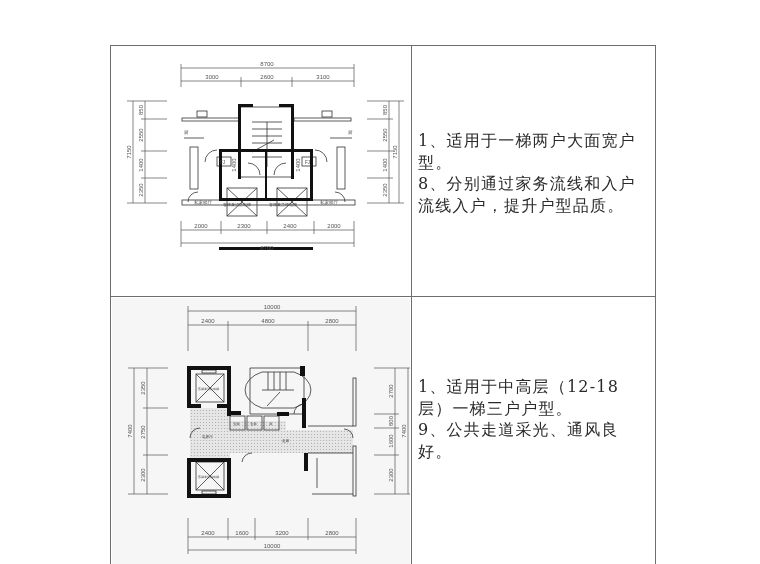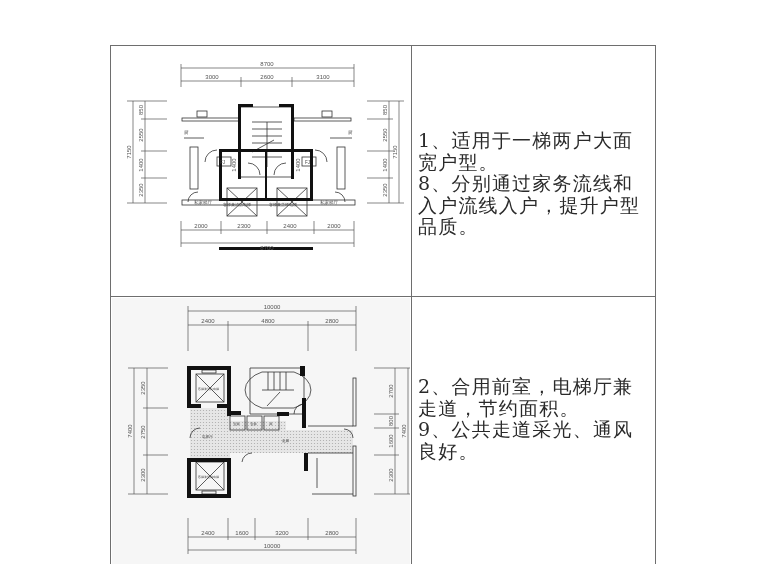--- a/index.html
+++ b/index.html
@@ -2,21 +2,21 @@
 <html><head>
 <meta charset="utf-8">
 <style>
   html, body { margin:0; padding:0; }
   body { width:760px; height:564px; background:#ffffff; position:relative; overflow:hidden;
          font-family:"DejaVu Serif", "Liberation Serif", serif; }
   .tbl { position:absolute; left:110px; top:45px; width:546px; height:530px;
          border:1px solid #6e6e6e; box-sizing:border-box; }
   .vline { position:absolute; left:300px; top:0; width:1px; height:100%; background:#6e6e6e; }
   .hline { position:absolute; left:0; top:250px; width:100%; height:1px; background:#6e6e6e; }
-  .cell-text { position:absolute; left:307px; color:#2a2a2a; font-size:19px; line-height:21.5px;
+  .cell-text { position:absolute; left:307px; color:#2a2a2a; font-size:16px; line-height:21.5px;
                letter-spacing:1.2px; width:232px; }
   .cell-text p { margin:0; }
   .t1 { top:84px; }
   .t2 { top:330px; }
   .img1 { position:absolute; left:1px; top:1px; width:298px; height:248px; }
   .img2 { position:absolute; left:1px; top:252px; width:298px; height:280px; background:#f6f6f6; }
   svg text { font-family:"Liberation Sans", sans-serif; }
 </style>
 </head>
 <body>
@@ -278,16 +278,16 @@
         <text x="121" y="127">管井</text>
         <text x="138" y="127">管井</text>
         <text x="157" y="127">井</text>
         <text x="86" y="92" font-size="3">客梯兼消防电梯</text>
         <text x="86" y="180" font-size="3">客梯兼货梯电梯</text>
       </g>
     </svg>
   </div>
 
   <div class="cell-text t2">
-    <p>2、合用前室，电梯厅兼走道，节约面积。</p>
+    <p>1、适用于中高层（12-18 层）一梯三户户型。</p>
     <p>9、公共走道采光、通风良好。</p>
   </div>
 </div>
 
 </body></html>

